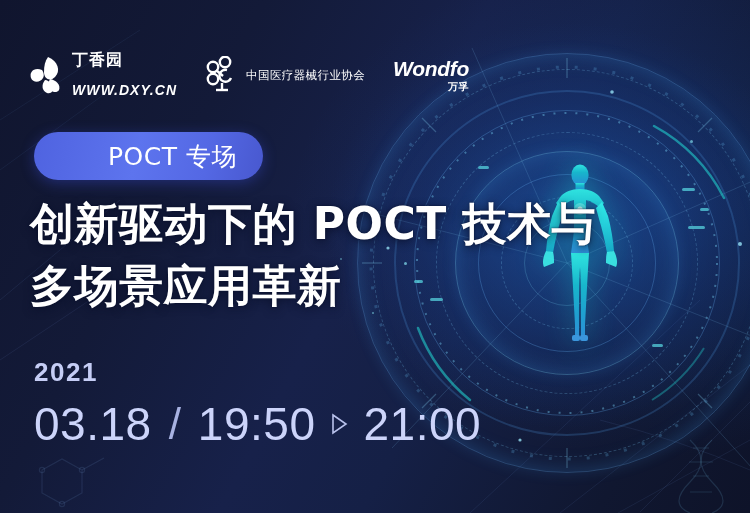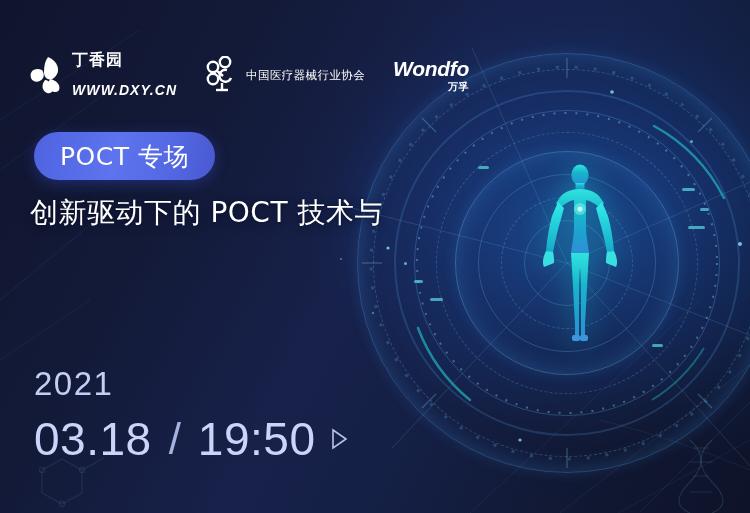--- a/index.html
+++ b/index.html
@@ -102,41 +102,41 @@
     height:48px; padding:0 26px;
     display:flex; align-items:center; justify-content:center;
     border-radius:24px;
     background:linear-gradient(103deg,#4f63e0 0%,#5d74ee 45%,#5468e4 75%,#4858cf 100%);
     box-shadow:0 3px 14px rgba(60,80,220,0.38);
   }
   #badge .badge-label {
     font-size:25px; color:#ffffff; font-weight:400;
     letter-spacing:0.5px; white-space:nowrap;
     font-family:"DejaVu Sans","Liberation Sans",sans-serif;
+    margin-left:48px;
   }
 
   
   #headline {
     position:absolute; left:30px; top:193px;
     width:700px;
   }
   #headline .hl {
-    font-size:28px; font-weight:400; color:#ffffff;
+    font-size:44px; font-weight:700; color:#ffffff;
     line-height:1.42; letter-spacing:0.5px; white-space:nowrap;
     text-shadow:0 2px 10px rgba(8,14,40,0.85), 0 0 2px rgba(10,18,48,0.9);
     font-family:"DejaVu Sans","Liberation Sans",sans-serif;
   }
 
   
   #dateblock { position:absolute; left:34px; top:358px; }
   #year {
-    font-size:33px; color:#c5cdf5; font-weight:400;
+    font-size:26px; color:#c5cdf5; font-weight:700;
     letter-spacing:1.5px; line-height:1.1;
     font-family:"Liberation Sans",sans-serif;
-    margin-top:8px;
   }
   #timerow {
     margin-top:14px;
     display:flex; align-items:center;
     font-family:"Liberation Sans",sans-serif;
   }
   .t-big {
     font-size:46px; color:#ccd4fa; font-weight:400;
     letter-spacing:0.5px; line-height:1;
   }
@@ -357,29 +357,31 @@
     </div>
 
   </div>
 
   <div id="badge">
     <span class="badge-label">POCT 专场</span>
   </div>
 
   <div id="headline">
     <div class="hl">创新驱动下的 POCT 技术与</div>
+    <div class="hl">多场景应用革新</div>
   </div>
 
   <div id="dateblock">
     <div id="year">2021</div>
     <div id="timerow">
       <span class="t-big">03.18</span>
       <span class="t-slash">/</span>
       <span class="t-big">19:50</span>
       <span class="t-play">
         <svg width="17" height="22" viewBox="0 0 17 22">
           <polygon points="2,2 15,11 2,20" fill="none" stroke="#b9c2ec" stroke-width="1.6"></polygon>
         </svg>
       </span>
+      <span class="t-big">21:00</span>
     </div>
   </div>
 
 </div>
 
 </body></html>

